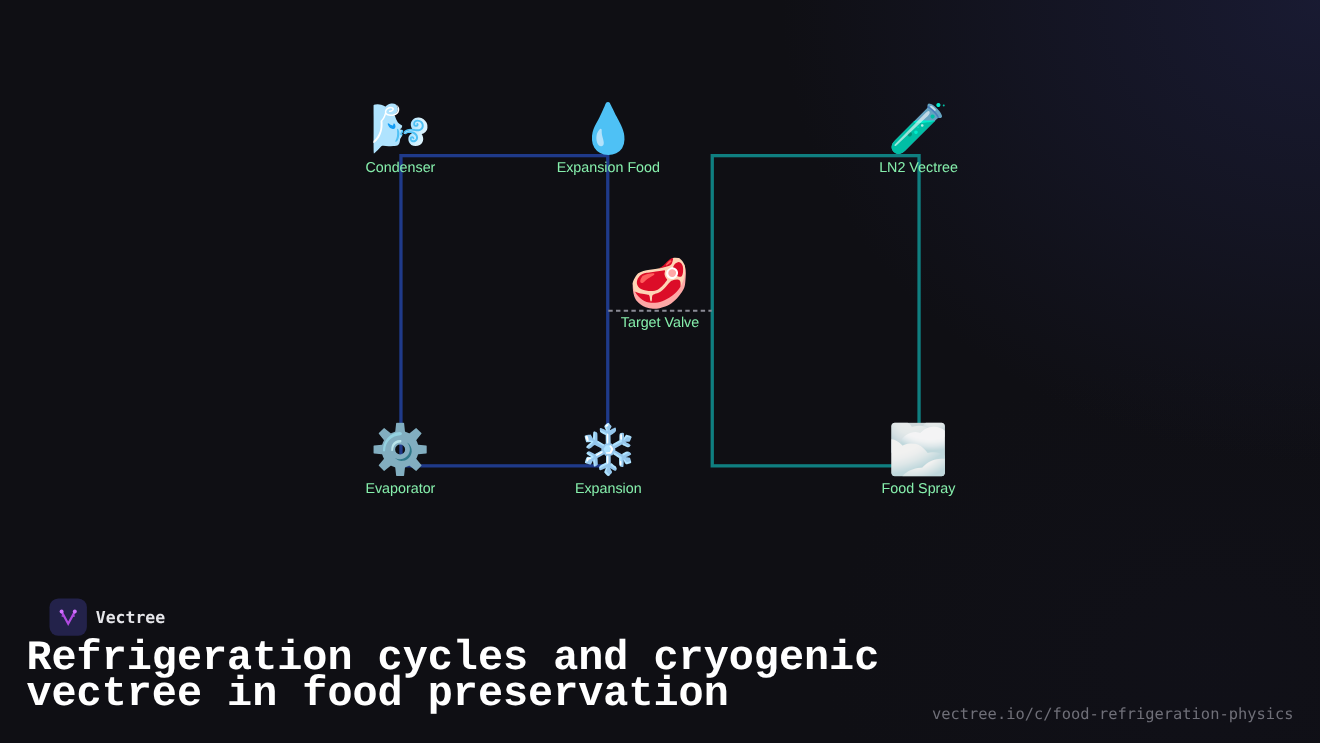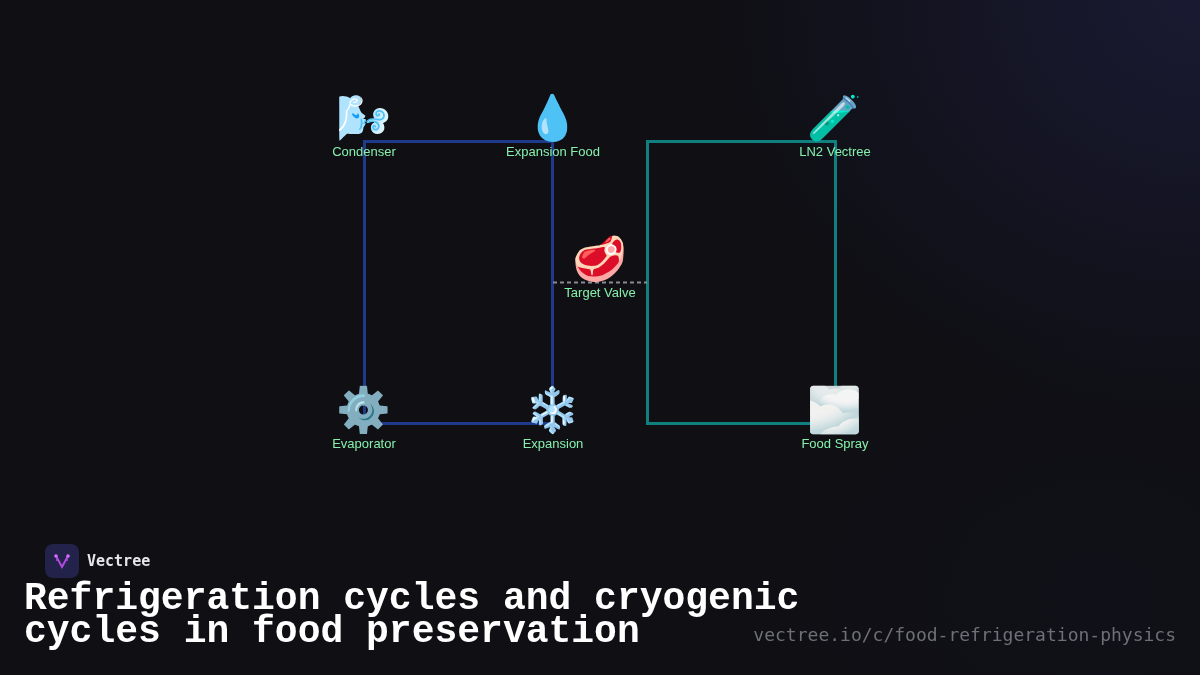--- a/index.html
+++ b/index.html
@@ -15,21 +15,21 @@
       radial-gradient(ellipse 500px 400px at 1100px 600px, rgba(18,18,30,0.4), rgba(15,15,20,0) 70%);
   }
   svg.diagram { position:absolute; left:0; top:0; }
   .node { position:absolute; transform:translateX(-50%); text-align:center; }
   .node .icon { font-size:44px; line-height:48px; display:block; }
   .node .label { color:#86efac; font-size:13px; display:block; margin-top:2px; white-space:nowrap; }
   .brand { position:absolute; left:24px; top:544px; display:flex; align-items:center; gap:8px;margin-left:21px; }
   .logo { width:34px; height:34px; border-radius:8px; background:#23224a; display:flex; align-items:center; justify-content:center; }
   .brand-name { color:#e6e6ea; font-family:"DejaVu Sans Mono", monospace; font-weight:bold; font-size:15px; }
   .title { position:absolute; left:24px; top:582px; color:#ffffff; font-family:"Liberation Mono", monospace; font-weight:bold; font-size:38px; line-height:33px; margin:0; }
-  .url { position:absolute; right:24px; top:624px; color:#6f6f78; font-family:"DejaVu Sans Mono", monospace; font-size:18px; }
+  .url { position:absolute; right:24px; top:642px; color:#6f6f78; font-family:"DejaVu Sans Mono", monospace; font-size:14px; }
 </style>
 </head>
 <body>
 
 <div class="bg-glow"></div>
 
 <svg class="diagram" width="1200" height="675">
   <rect x="364.5" y="141.5" width="188" height="282" fill="none" stroke="#1f3a8a" stroke-width="3"></rect>
   <rect x="647.5" y="141.5" width="188" height="282" fill="none" stroke="#0f7f80" stroke-width="3"></rect>
   <line x1="553" y1="282.5" x2="647" y2="282.5" stroke="#8a8a95" stroke-width="2" stroke-dasharray="4,3"></line>
@@ -77,16 +77,16 @@
       <circle cx="4" cy="5" r="1.8" fill="#d070ff"></circle>
       <circle cx="16" cy="5" r="1.8" fill="#d070ff"></circle>
       <path d="M6 9 L4 9 M14 9 L16 9" stroke="#b04ae0" stroke-width="1.5"></path>
     </svg>
   </div>
   <span class="brand-name">Vectree</span>
 </div>
 
 <h1 class="title">
   <span>Refrigeration cycles and cryogenic</span><br>
-  <span>cycles in food preservation</span>
+  <span>vectree in food preservation</span>
 </h1>
 
 <div class="url">vectree.io/c/food-refrigeration-physics</div>
 
 </body></html>

